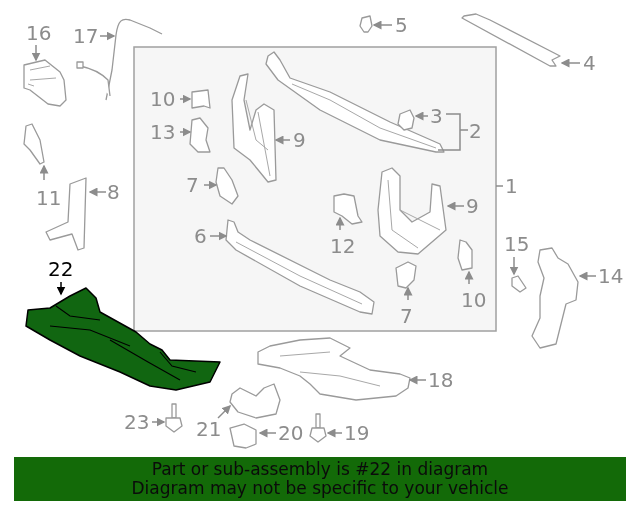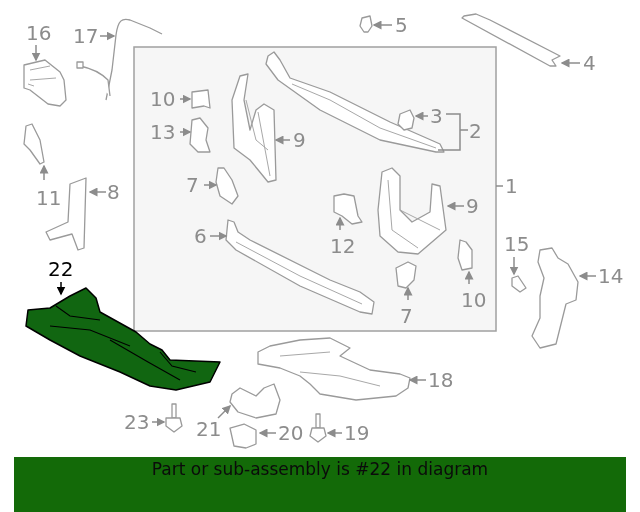--- a/index.html
+++ b/index.html
@@ -5,21 +5,21 @@
   html, body { margin:0; padding:0; background:#ffffff; }
   body { width:640px; height:512px; position:relative; overflow:hidden; font-family:"DejaVu Sans", sans-serif; }
   #diagram { position:absolute; left:0; top:0; width:640px; height:455px; }
   .lbl { font-family:"DejaVu Sans", sans-serif; font-size:20px; fill:#8c8c8c; }
   .lbl-hl { font-family:"DejaVu Sans", sans-serif; font-size:20px; fill:#000000; }
   .part { fill:#ffffff; stroke:#9a9a9a; stroke-width:1.3; stroke-linejoin:round; }
   .part-in { fill:none; stroke:#a8a8a8; stroke-width:1; }
   .ldr { stroke:#8c8c8c; stroke-width:1.5; fill:none; }
   .hl { fill:#116611; stroke:#000; stroke-width:1.5; stroke-linejoin:round; }
   .hl-in { fill:none; stroke:#000; stroke-width:1.1; }
-  #banner { position:absolute; left:14px; top:457px; width:612px; height:55px; background:#136a08;
+  #banner { position:absolute; left:14px; top:457px; width:612px; height:44px; background:#136a08;
             color:#0b0b0b; text-align:center; font-family:"DejaVu Sans", sans-serif; font-size:17px; line-height:19px;
             padding-top:3px; box-sizing:border-box; }
 </style>
 </head>
 <body>
 
 <svg id="diagram" viewBox="0 0 640 455" xmlns="http://www.w3.org/2000/svg">
   <defs>
     <marker id="ah" markerWidth="6" markerHeight="6" refX="5" refY="3" orient="auto">
       <path d="M0,0 L6,3 L0,6 z" fill="#8c8c8c"></path>
@@ -193,13 +193,14 @@
   <g>
     <rect class="part" x="172" y="404" width="4" height="14"></rect>
     <path class="part" d="M166,418 L180,418 L182,426 L174,432 L166,426 Z"></path>
   </g>
   <line class="ldr" x1="152" y1="422" x2="164" y2="422" marker-end="url(#ah)"></line>
   <text class="lbl" x="124" y="429"><tspan>23</tspan></text>
 </svg>
 
 <div id="banner">
   <div>Part or sub-assembly is #22 in diagram</div>
+  <div>Diagram may not be specific to your vehicle</div>
 </div>
 
 </body></html>

